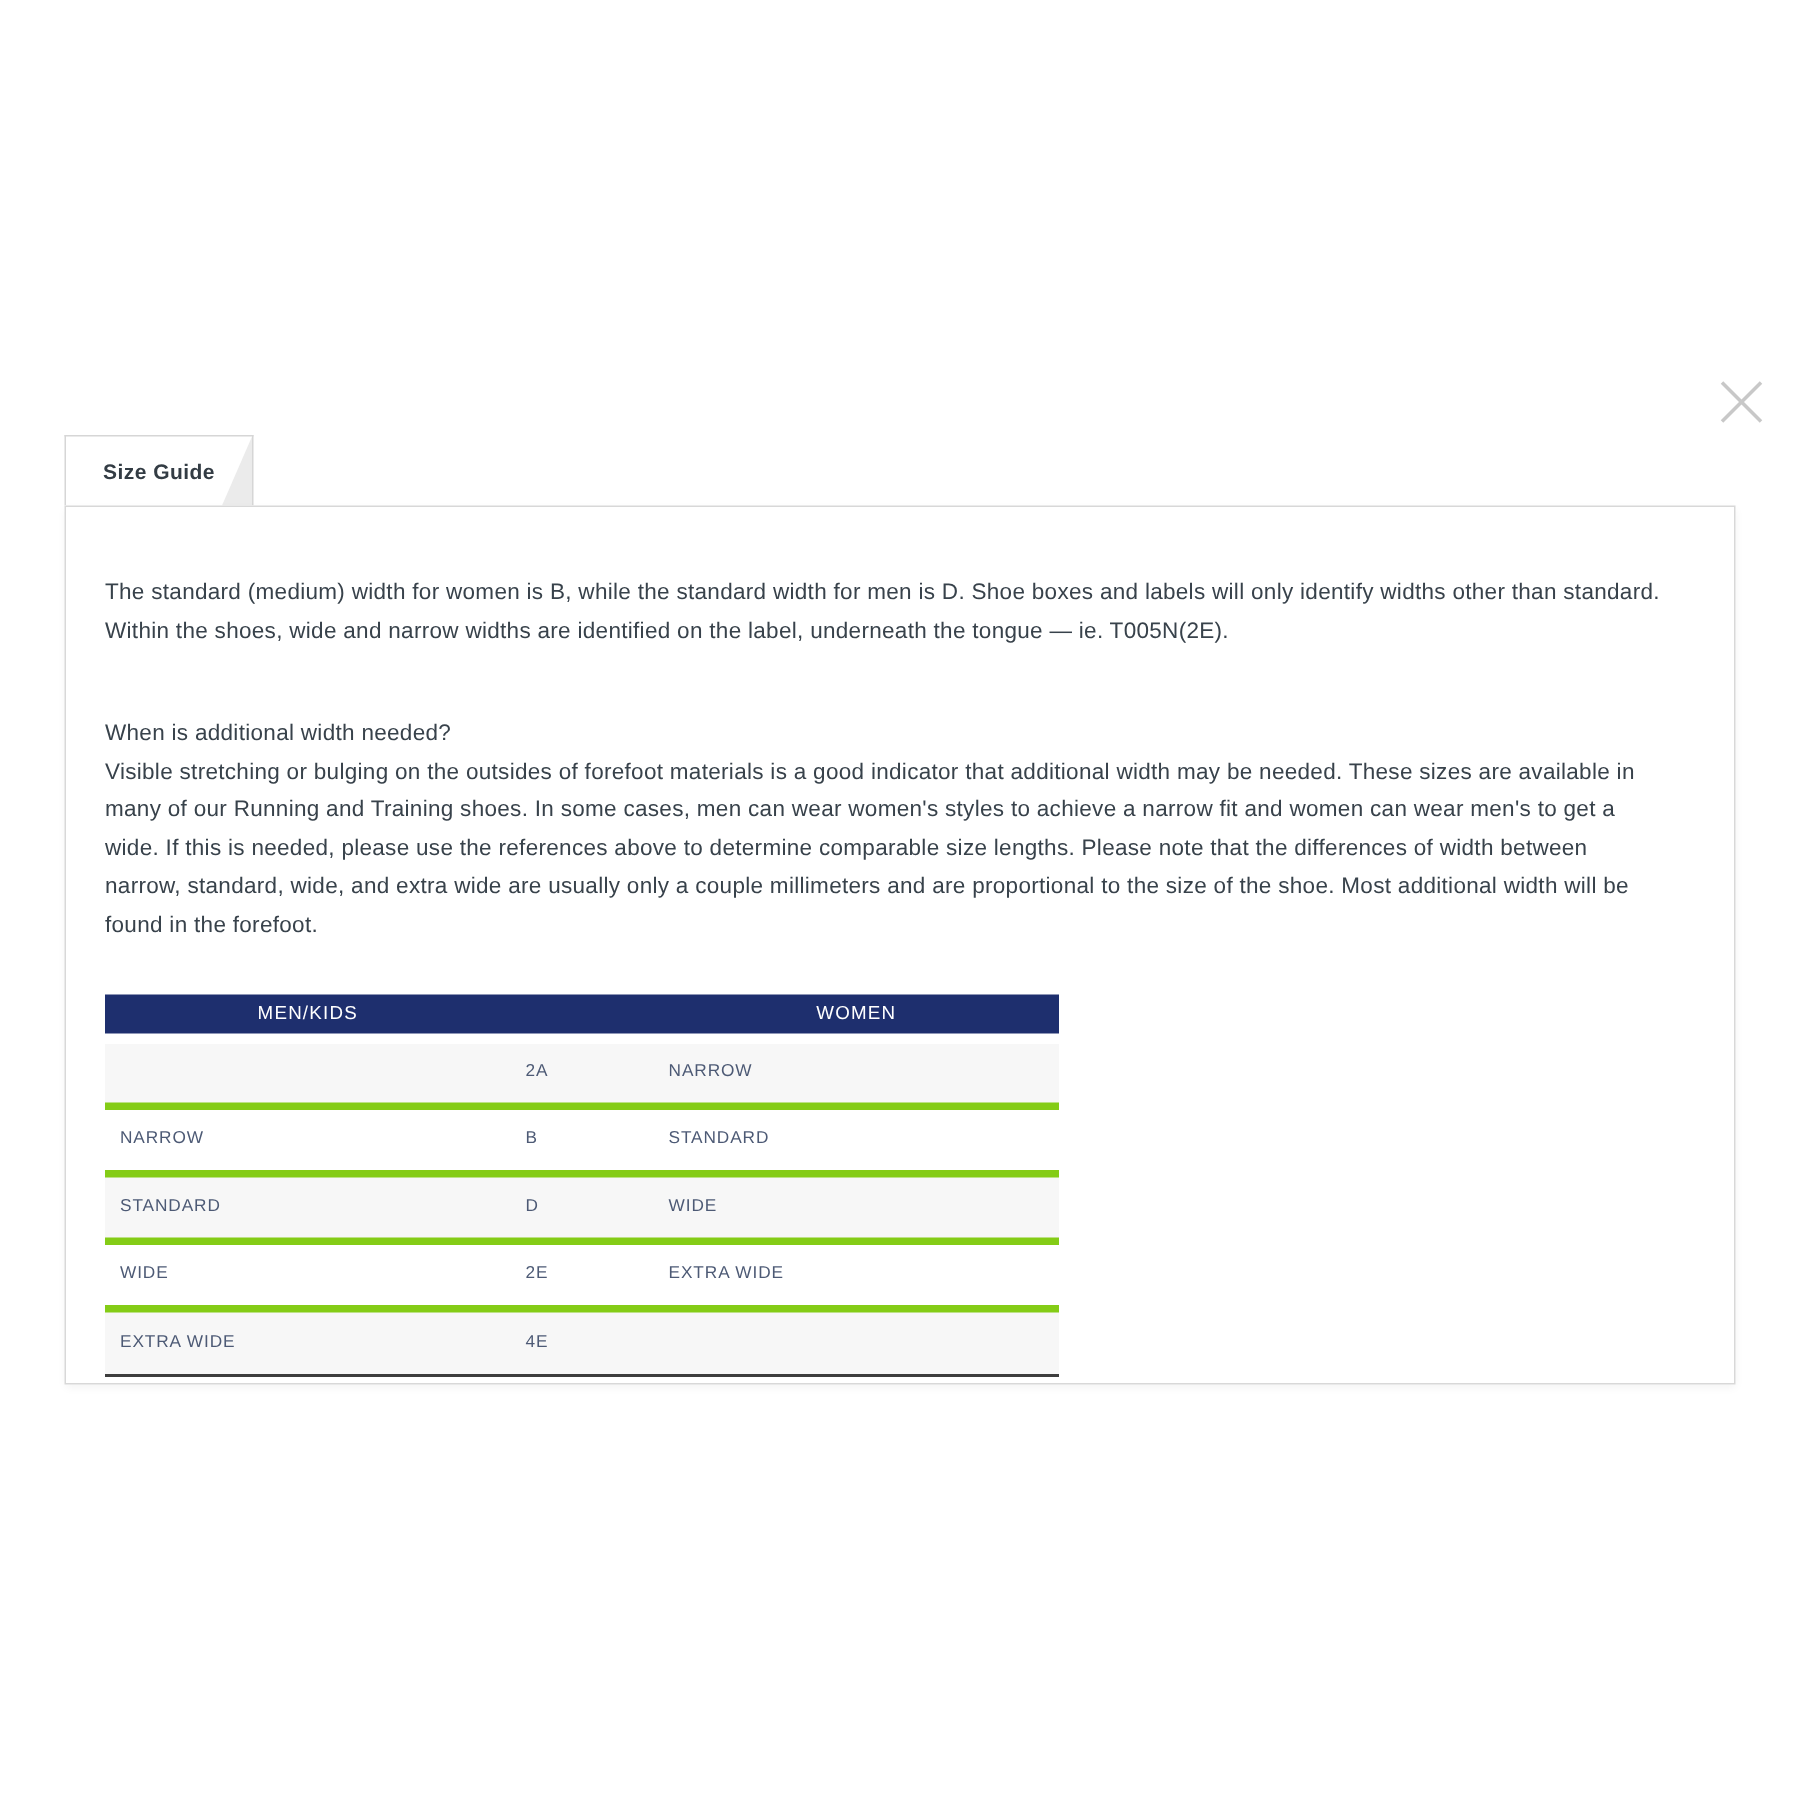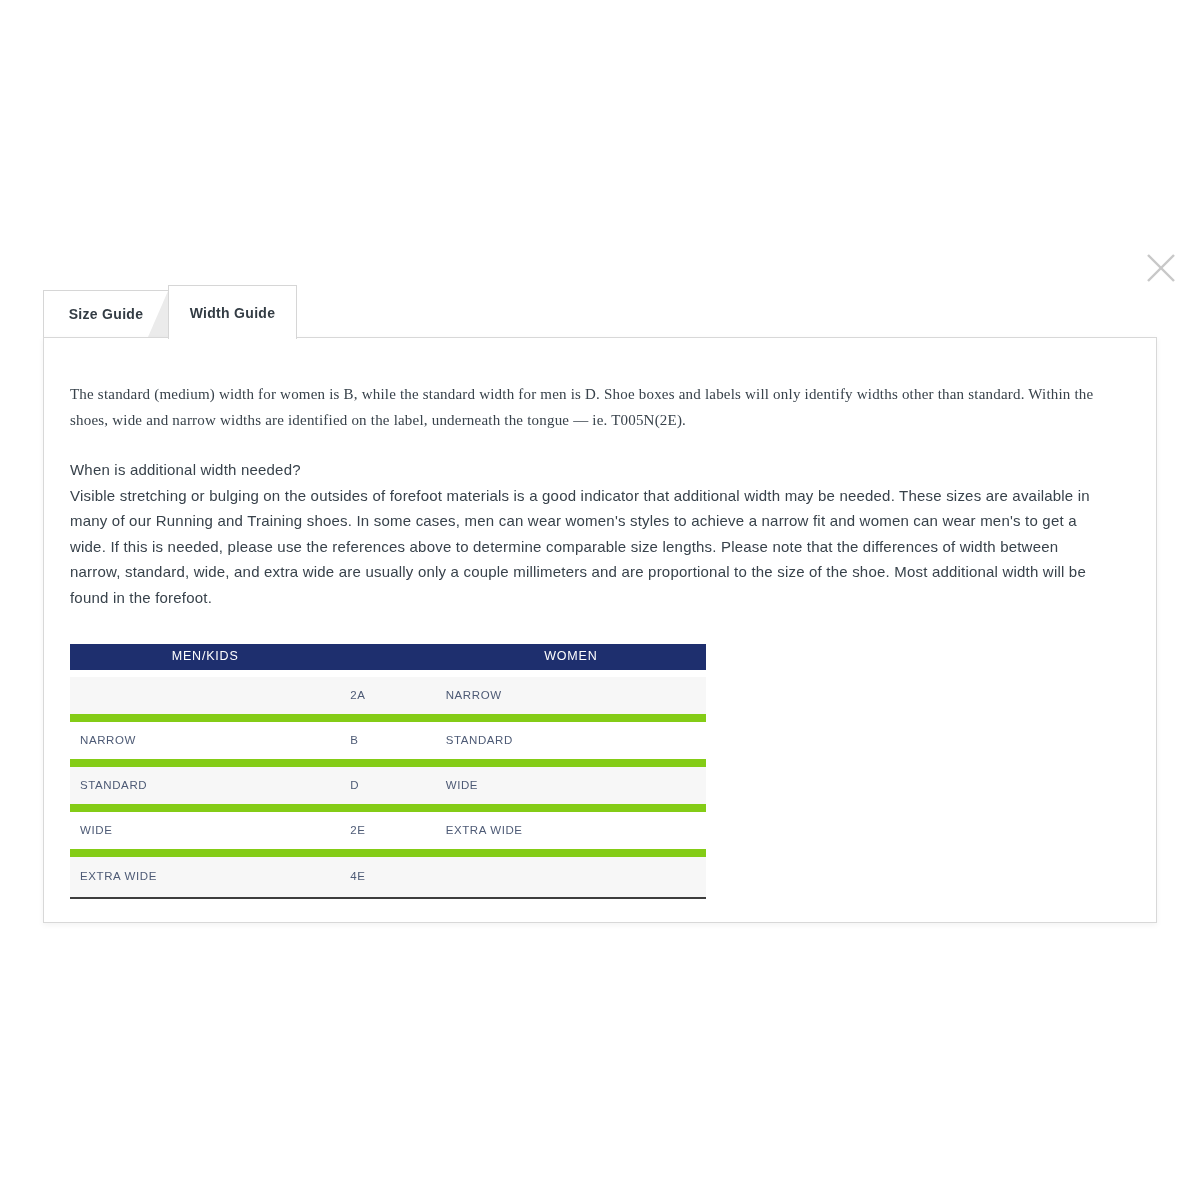--- a/index.html
+++ b/index.html
@@ -21,37 +21,37 @@
   .tab-fold { position:absolute; left:148px; top:291px; width:0; height:0; z-index:2;
               border-left:20px solid transparent; border-bottom:46px solid #ebebeb; }
 
   
   .panel { position:absolute; left:43px; top:337px; width:1114px; height:586px;
            background:#fff; border:1px solid #d8d8d8;
            box-shadow:0 2px 6px rgba(0,0,0,0.05); z-index:2; }
   .panel-inner { padding:44px 44px 46px 26px; color:#38424b; font-size:15px;
                  line-height:25.5px; letter-spacing:0.2px; }
 
-  .intro { margin-bottom:24px;font-family:Liberation Serif, serif; }
+  .intro { margin-bottom:43px; }
   .section-heading { font-weight:normal; }
   .section-body { margin-bottom:0; }
 
   
   table.width-table { border-collapse:collapse; width:636px; margin-top:34px;
                       table-layout:fixed; }
   table.width-table col.c1 { width:42.5%; }
   table.width-table col.c2 { width:15%; }
   table.width-table col.c3 { width:42.5%; }
   table.width-table th { background:#1e2f6e; color:#ffffff; font-size:12.5px;
                          font-weight:normal; letter-spacing:0.8px; height:28px;
                          text-align:center; border-bottom:7px solid #ffffff;
                          text-transform:uppercase; }
   table.width-table td { height:45px; font-size:11.5px; letter-spacing:0.6px;
                          color:#4d5a75; padding:0 10px; text-transform:uppercase;
-                         border-bottom:8px solid #84cc16; vertical-align:middle;
+                         border-bottom:5px solid #84cc16; vertical-align:middle;
                          text-align:left; }
   tr.row-shaded td { background:#f7f7f7; }
   tr.row-plain  td { background:#ffffff; }
   tr.row-last   td { border-bottom:2px solid #3d3d3d; }
 </style>
 </head>
 <body>
 
 <div class="stage">
 
@@ -59,23 +59,20 @@
     <svg width="34" height="34" viewBox="0 0 34 34">
       <line x1="4" y1="4" x2="30" y2="30" stroke="#c8c8c8" stroke-width="2.4"></line>
       <line x1="30" y1="4" x2="4" y2="30" stroke="#c8c8c8" stroke-width="2.4"></line>
     </svg>
   </button>
 
   <div class="tab tab--size">
     <span>Size Guide</span>
   </div>
   <div class="tab-fold"></div>
-  <div class="tab tab--width">
-    <span>Width Guide</span>
-  </div>
 
   <div class="panel">
     <div class="panel-inner">
 
       <p class="intro">The standard (medium) width for women is B, while the standard width for men is D. Shoe boxes and labels will only identify widths other than standard. Within the shoes, wide and narrow widths are identified on the label, underneath the tongue — ie. T005N(2E).</p>
 
       <div>
         <div class="section-heading">When is additional width needed?</div>
         <p class="section-body">Visible stretching or bulging on the outsides of forefoot materials is a good indicator that additional width may be needed. These sizes are available in many of our Running and Training shoes. In some cases, men can wear women's styles to achieve a narrow fit and women can wear men's to get a wide. If this is needed, please use the references above to determine comparable size lengths. Please note that the differences of width between narrow, standard, wide, and extra wide are usually only a couple millimeters and are proportional to the size of the shoe. Most additional width will be found in the forefoot.</p>
       </div>

